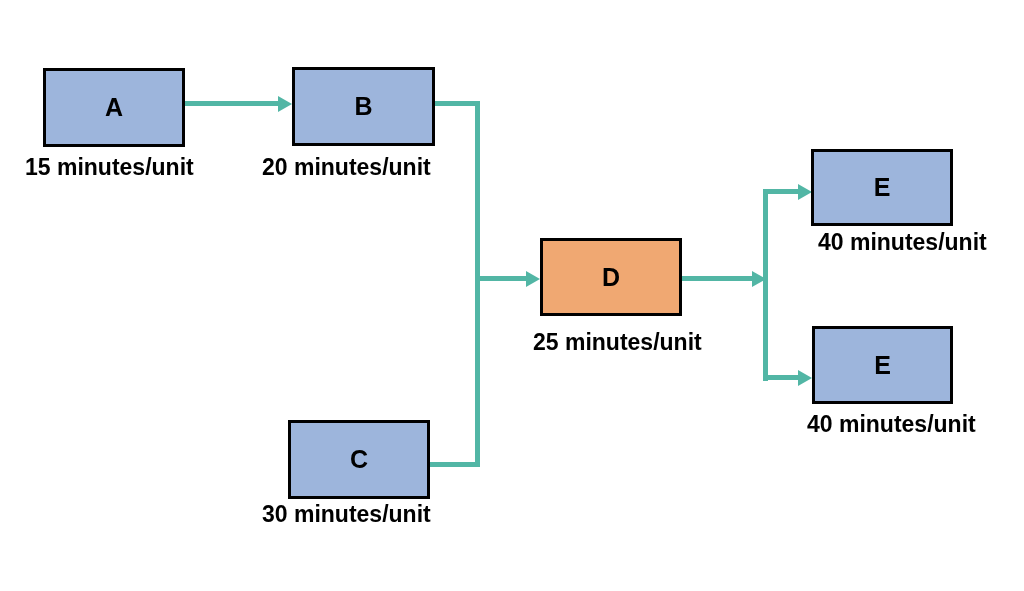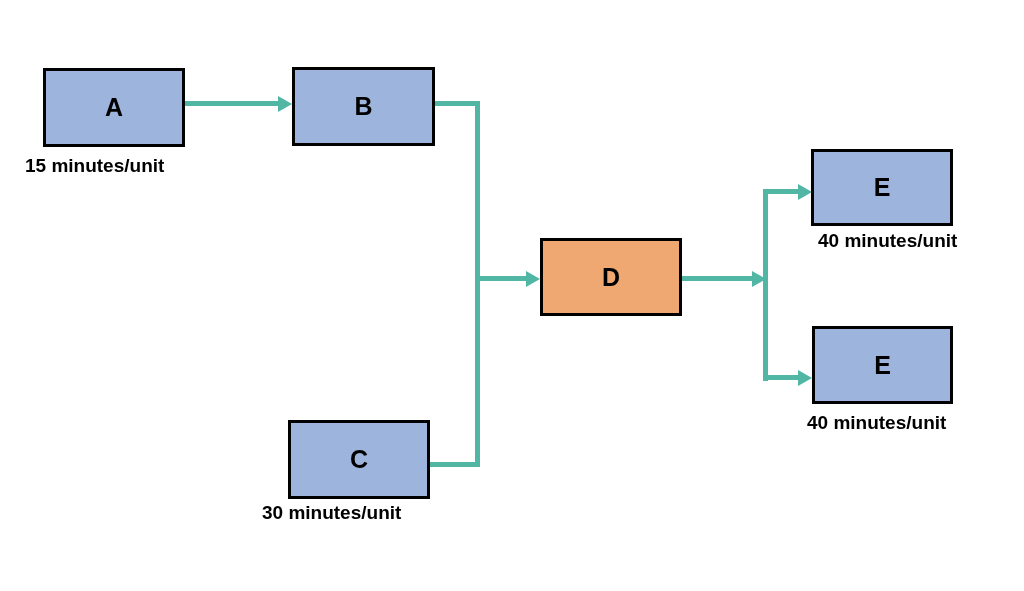--- a/index.html
+++ b/index.html
@@ -34,21 +34,21 @@
   .node-a  { left: 43px;  top: 68px;  width: 142px; height: 79px; }
   .node-b  { left: 292px; top: 67px;  width: 143px; height: 79px; }
   .node-c  { left: 288px; top: 420px; width: 142px; height: 79px; }
   .node-d  { left: 540px; top: 238px; width: 142px; height: 78px; }
   .node-e1 { left: 811px; top: 149px; width: 142px; height: 77px; }
   .node-e2 { left: 812px; top: 326px; width: 141px; height: 78px; }
   
   .rate {
     position: absolute;
     font-weight: bold;
-    font-size: 19px;
+    font-size: 23px;
     line-height: 1;
     color: #000000;
     white-space: nowrap;
   }
   .rate-a  { left: 25px;  top: 156px; }
   .rate-b  { left: 262px; top: 156px; }
   .rate-c  { left: 262px; top: 503px; text-align: right; }
   .rate-d  { left: 533px; top: 331px; }
   .rate-e1 { left: 818px; top: 231px; }
   .rate-e2 { left: 807px; top: 413px; }
@@ -115,17 +115,19 @@
     <span>D</span>
   </div>
   <div class="node node--blue node-e1">
     <span>E</span>
   </div>
   <div class="node node--blue node-e2">
     <span>E</span>
   </div>
 
   <div class="rate rate-a">15 minutes/unit</div>
+  <div class="rate rate-b">20 minutes/unit</div>
   <div class="rate rate-c">30 minutes/unit</div>
+  <div class="rate rate-d">25 minutes/unit</div>
   <div class="rate rate-e1">40 minutes/unit</div>
   <div class="rate rate-e2">40 minutes/unit</div>
 
 </div>
 
 </body></html>

